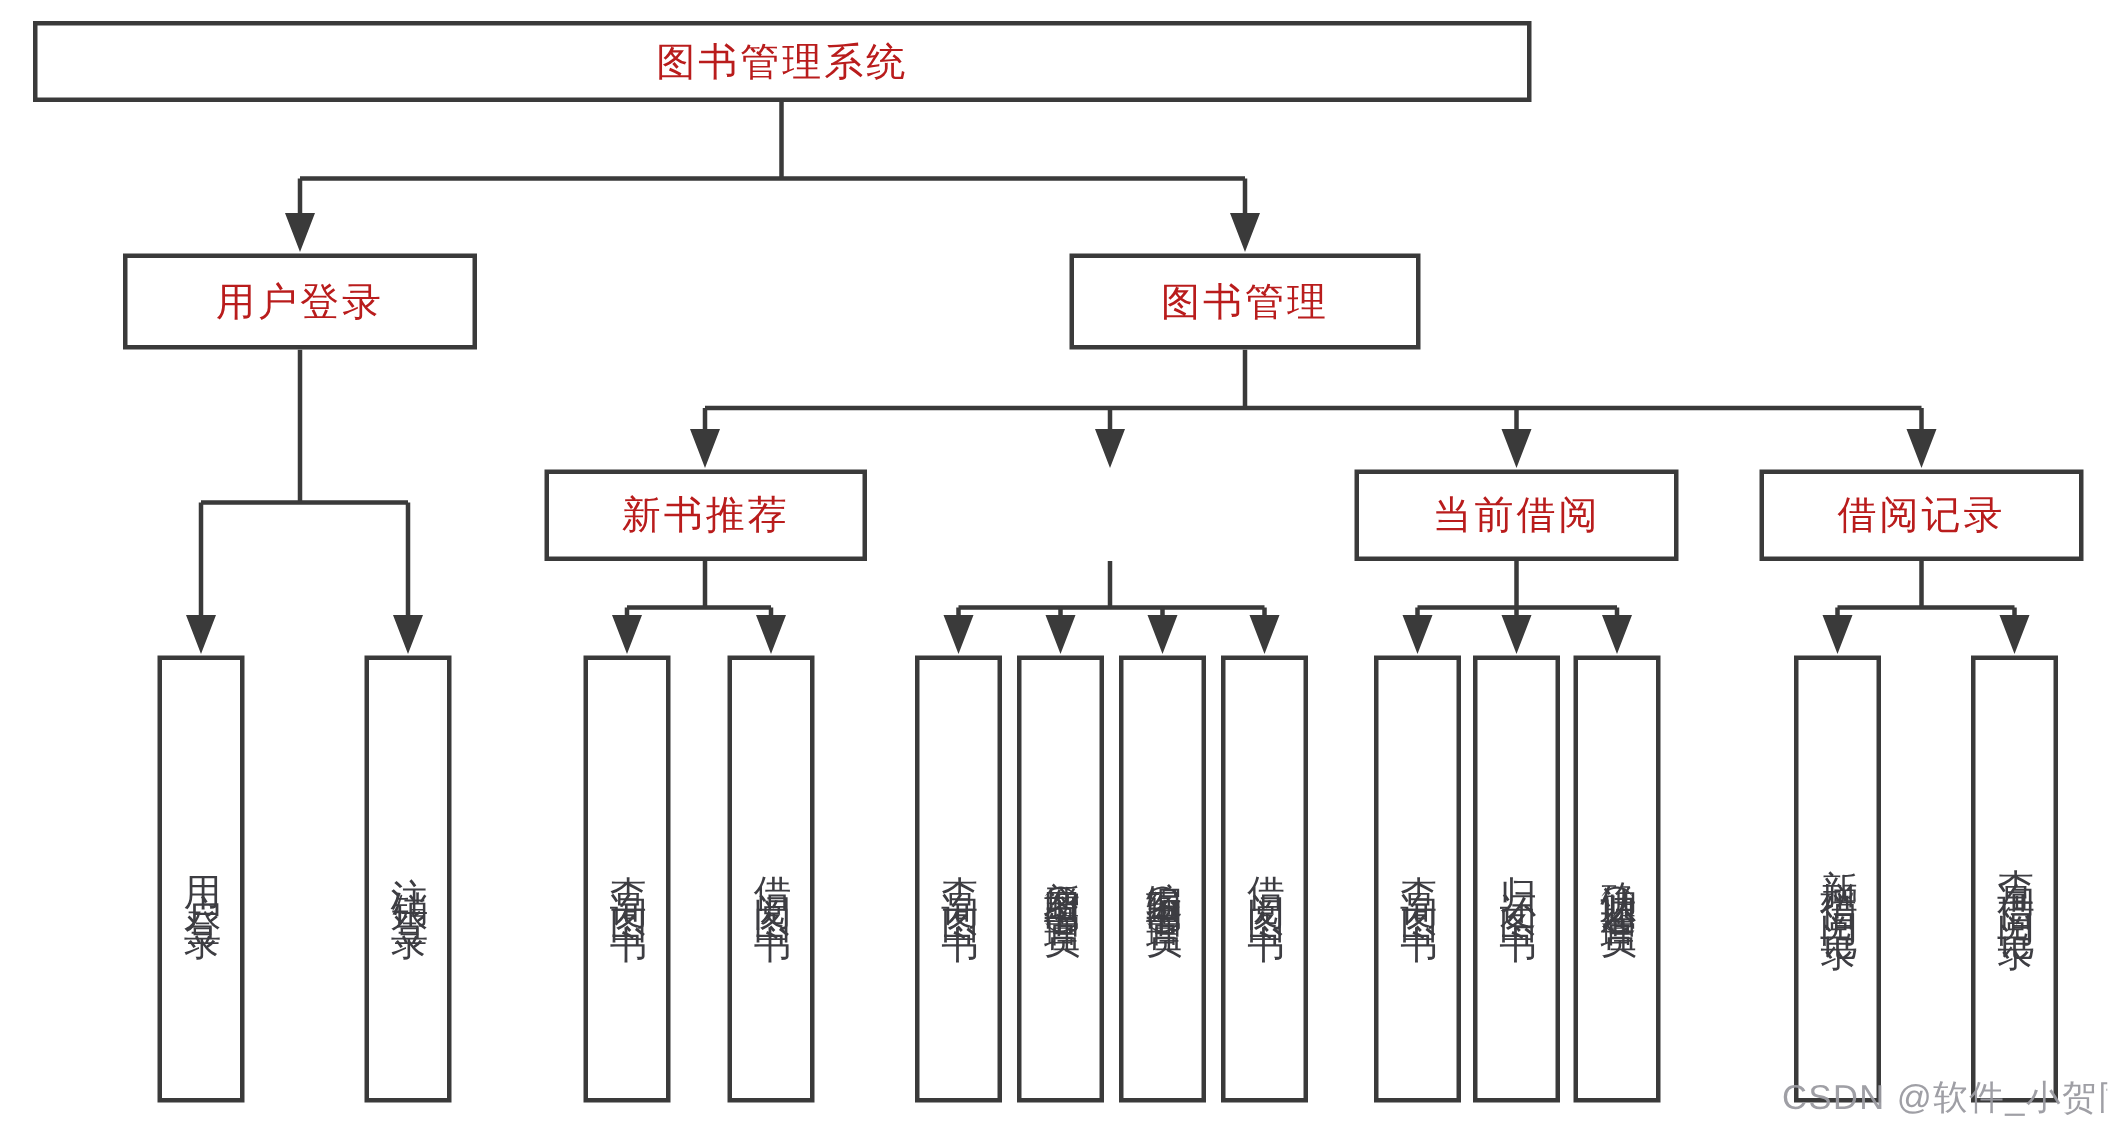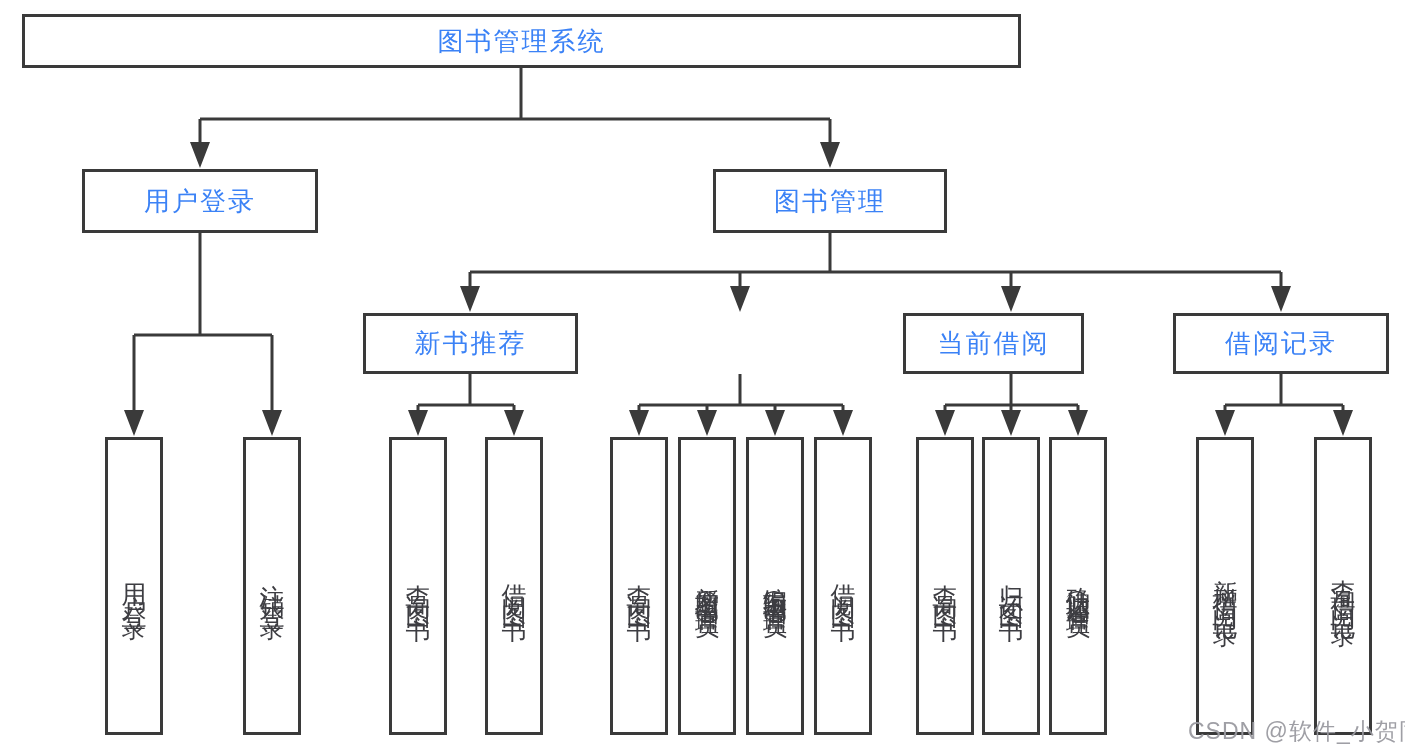--- a/index.html
+++ b/index.html
@@ -4,21 +4,21 @@
 <style>
   html,body{margin:0;padding:0;background:#ffffff;}
   .canvas{
     position:relative;width:1405px;height:747px;background:#ffffff;
     font-family:"Liberation Sans","DejaVu Sans",sans-serif;overflow:hidden;
   }
   .wires{position:absolute;left:0;top:0;z-index:1;}
   .node{
     position:absolute;box-sizing:border-box;background:#ffffff;
     border:3px solid #3a3a3a;display:flex;align-items:center;justify-content:center;
-    z-index:2;color:#3b82f6;font-size:26px;letter-spacing:2px;white-space:nowrap;
+    z-index:2;color:#b91c1c;font-size:26px;letter-spacing:2px;white-space:nowrap;
   }
   .leaf{
     position:absolute;box-sizing:border-box;background:#ffffff;
     border:3px solid #3a3a3a;display:flex;align-items:center;justify-content:center;
     z-index:2;width:58px;top:437px;height:298px;color:#3d3d42;
   }
   .leaf span{
     writing-mode:vertical-rl;text-orientation:mixed;
     font-size:25px;letter-spacing:11px;line-height:1;color:#3d3d42;
   }
@@ -60,21 +60,21 @@
   <div class="node" style="left:82px;top:169px;width:236px;height:64px">
     <span>用户登录</span>
   </div>
   <div class="node" style="left:713px;top:169px;width:234px;height:64px">
     <span>图书管理</span>
   </div>
 
   <div class="node" style="left:363px;top:313px;width:215px;height:61px">
     <span>新书推荐</span>
   </div>
-  <div class="node" style="left:903px;top:313px;width:181px;height:61px">
+  <div class="node" style="left:903px;top:313px;width:216px;height:61px">
     <span>当前借阅</span>
   </div>
   <div class="node" style="left:1173px;top:313px;width:216px;height:61px">
     <span>借阅记录</span>
   </div>
 
   <div class="leaf" style="left:105px">
     <span>用户登录</span>
   </div>
   <div class="leaf" style="left:243px">

